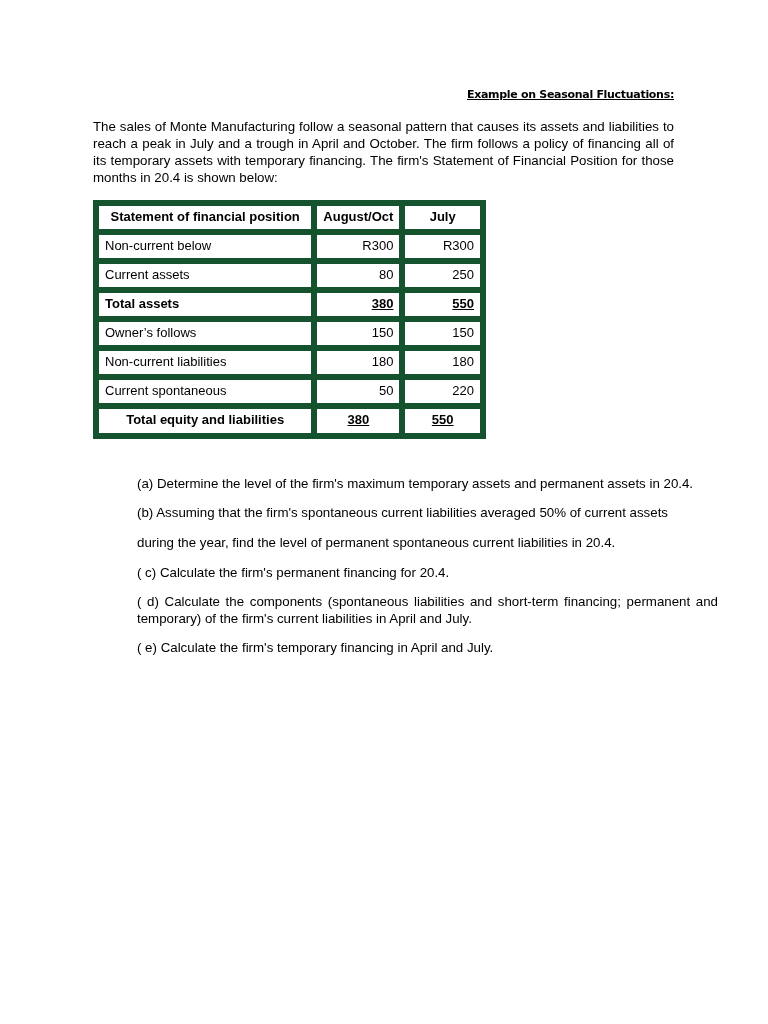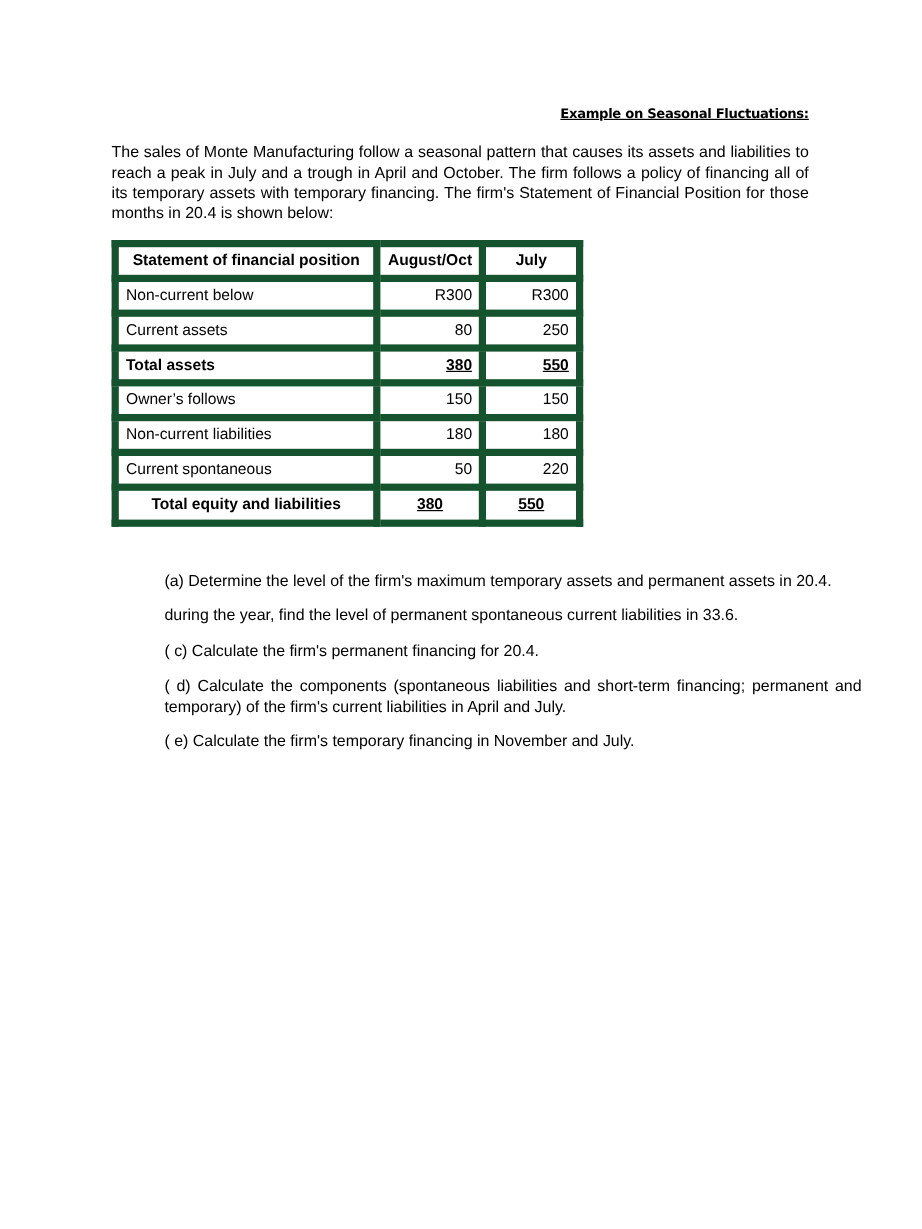--- a/index.html
+++ b/index.html
@@ -72,18 +72,19 @@
     <tr class="bold last">
       <td>Total equity and liabilities</td>
       <td class="num"><span>380</span></td>
       <td class="num"><span>550</span></td>
     </tr>
   </tbody>
     </table>
 
   <div class="questions">
     <p class="q q-a">(a) Determine the level of the firm's maximum temporary assets and permanent assets in 20.4.</p>
-    <p class="q q-b2">during the year, find the level of permanent spontaneous current liabilities in 33.6.</p>
+    <p class="q q-b1">(b) Assuming that the firm's spontaneous current liabilities averaged 50% of current assets</p>
+    <p class="q q-b2">during the year, find the level of permanent spontaneous current liabilities in 20.4.</p>
     <p class="q q-c">( c) Calculate the firm's permanent financing for 20.4.</p>
     <p class="q q-d">( d) Calculate the components (spontaneous liabilities and short-term financing; permanent and temporary) of the firm's current liabilities in April and July.</p>
-    <p class="q q-e">( e) Calculate the firm's temporary financing in November and July.</p>
+    <p class="q q-e">( e) Calculate the firm's temporary financing in April and July.</p>
   </div>
 </div>
 
 </body></html>

